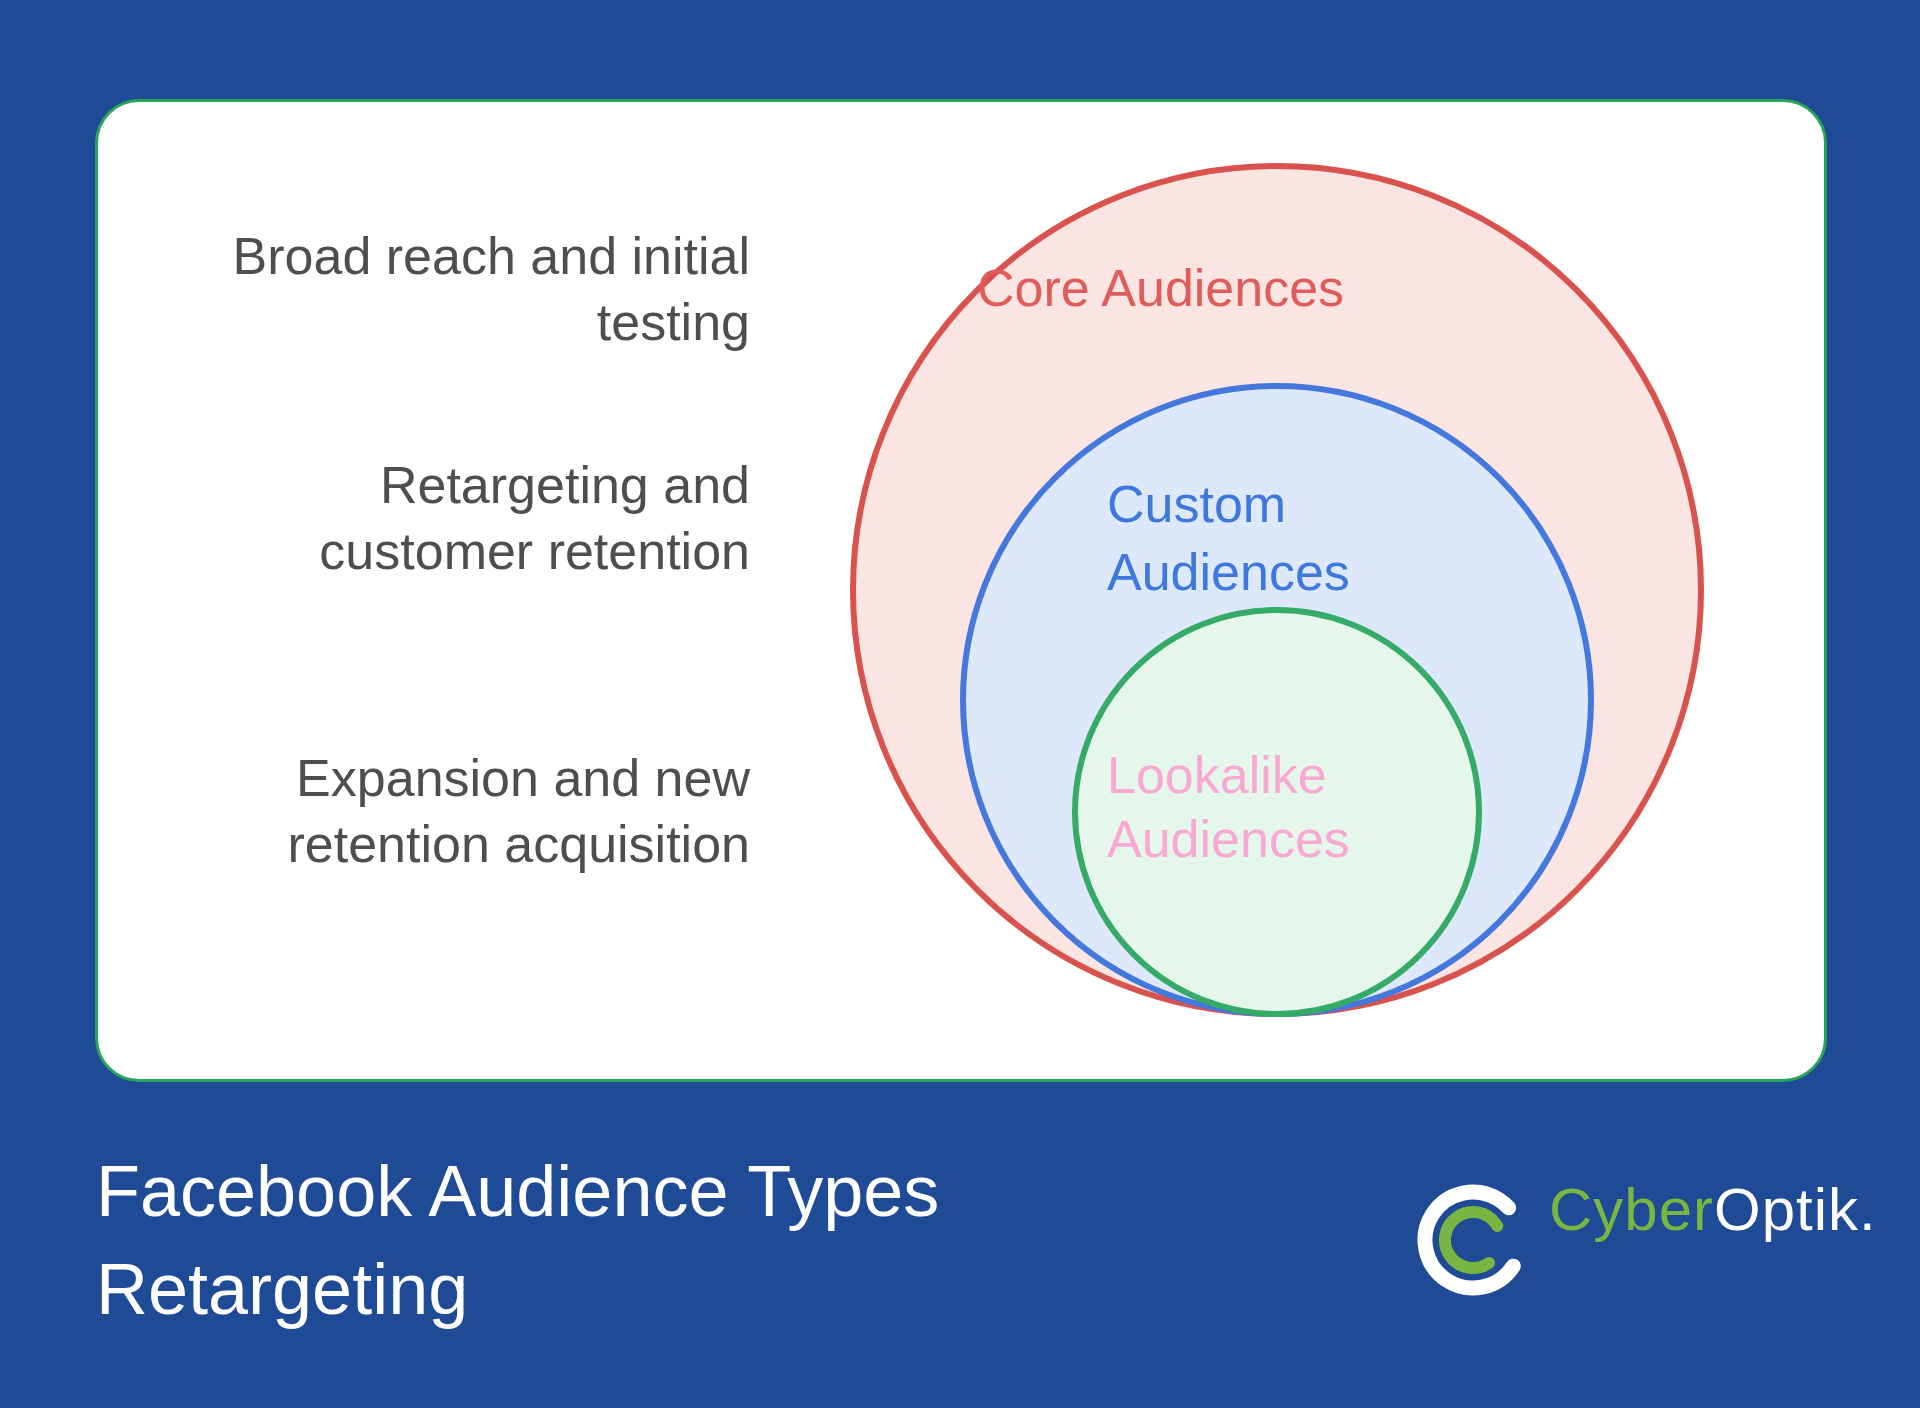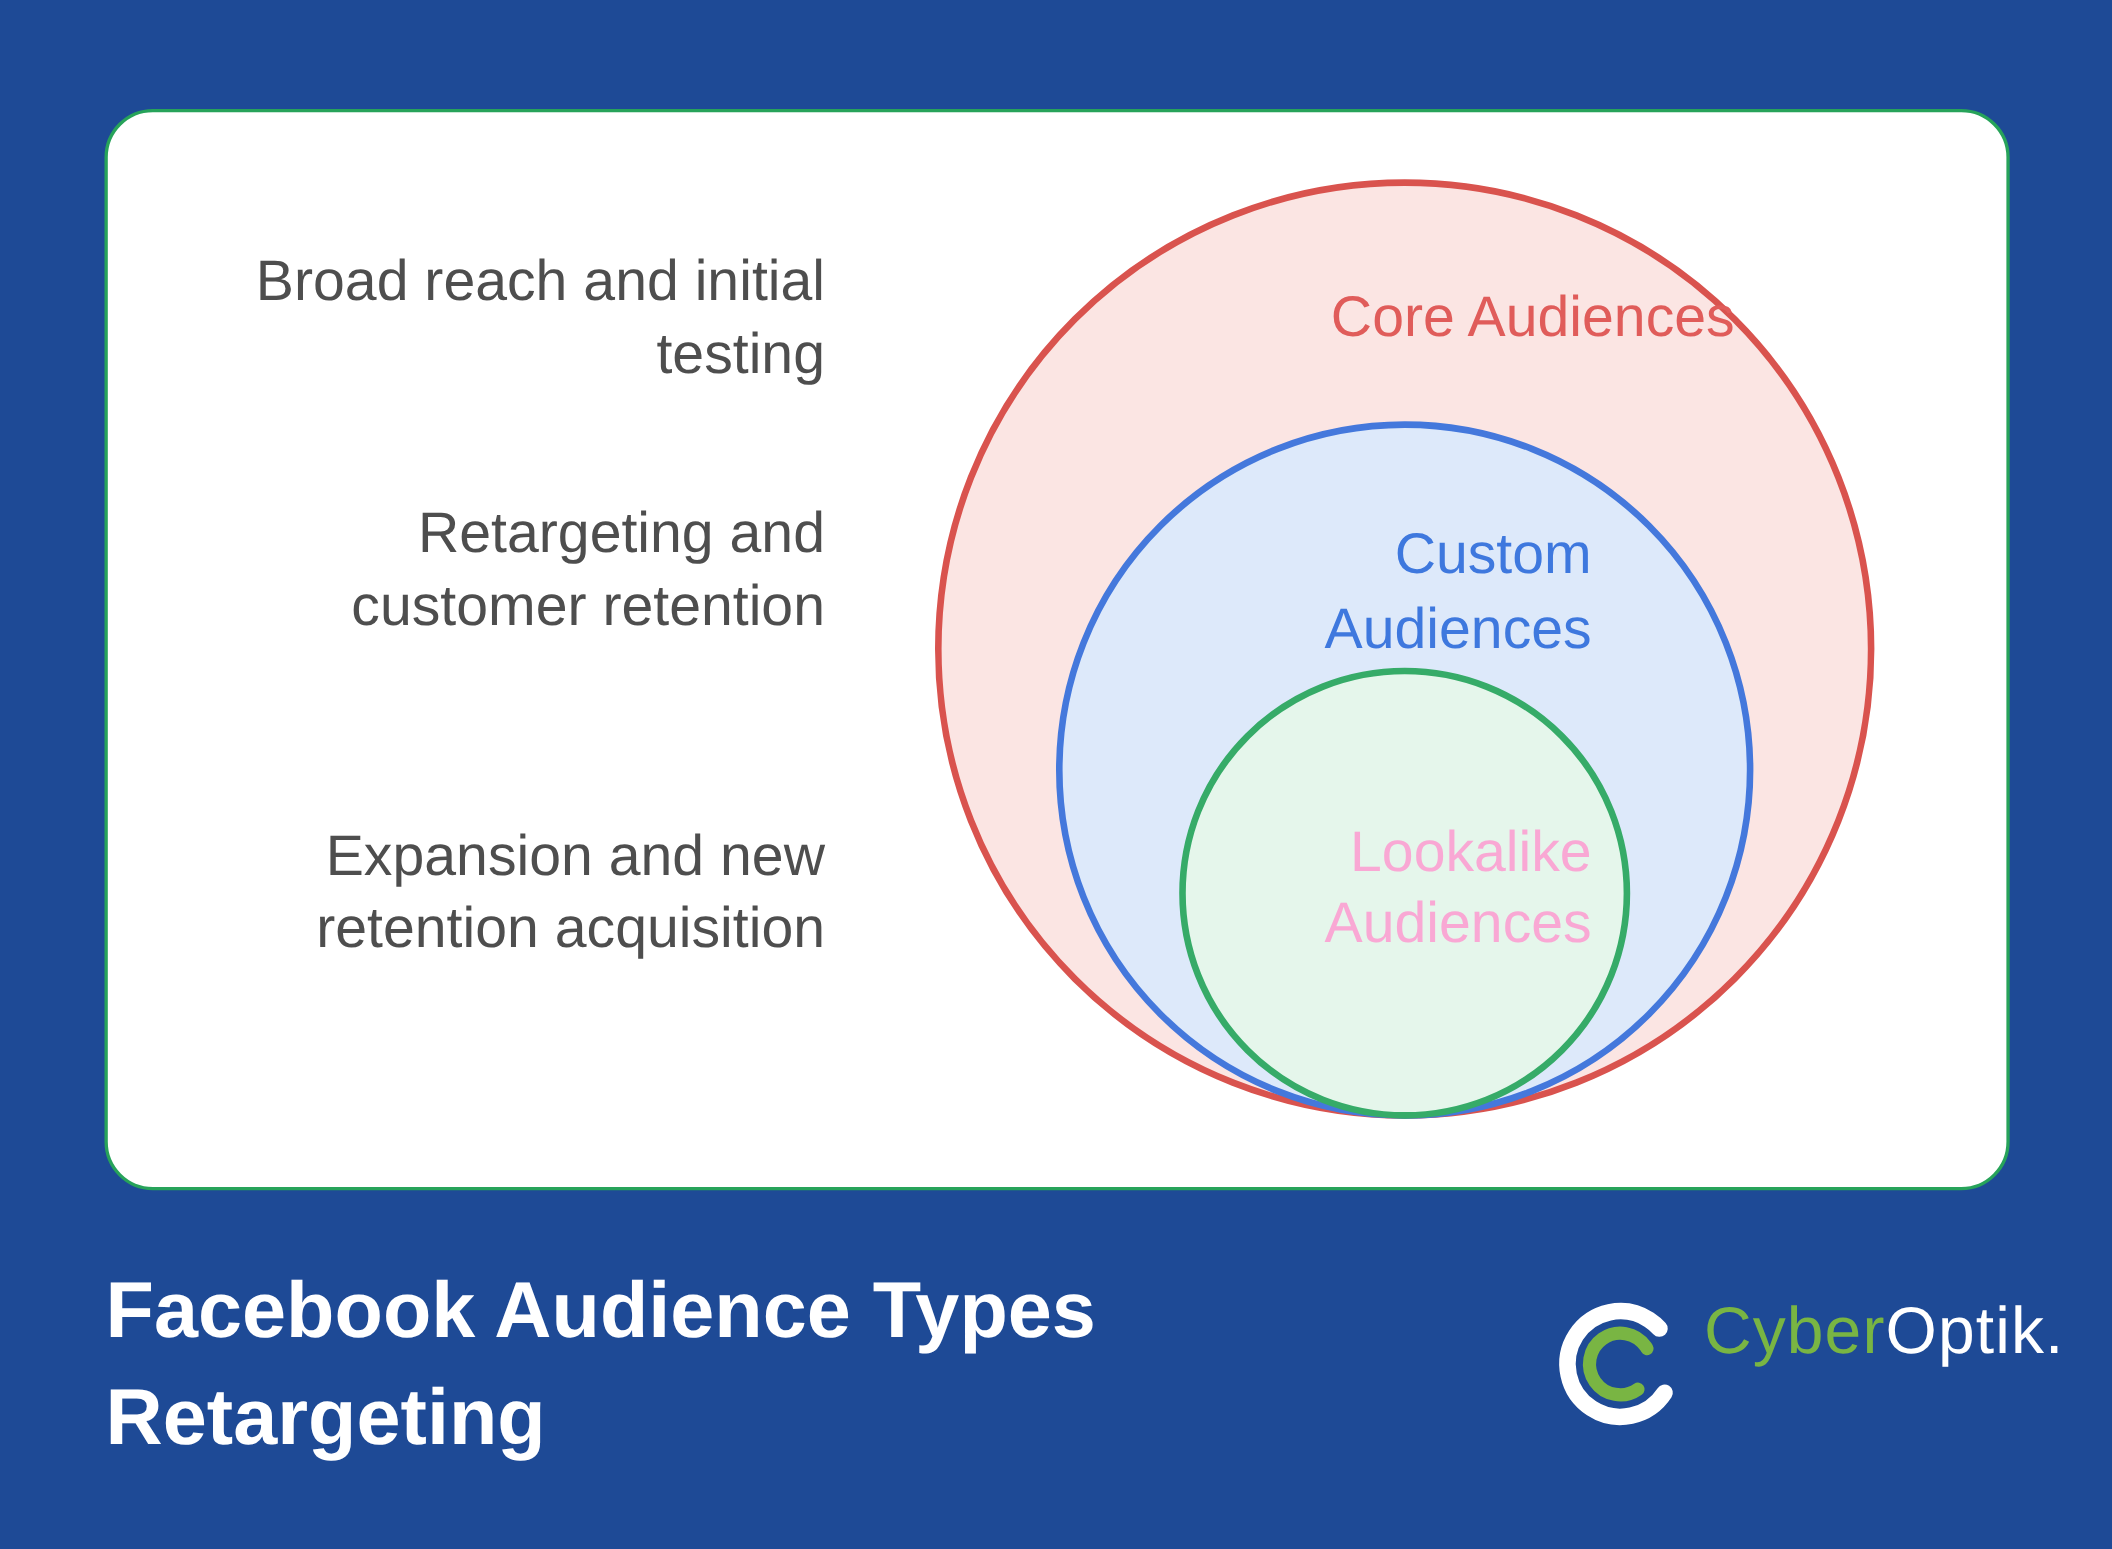--- a/index.html
+++ b/index.html
@@ -45,21 +45,21 @@
     border: 6px solid #4478dc;
   }
   .circle.lookalike {
     left: 1072px; top: 607px;
     width: 410px; height: 410px;
     background: #e5f6eb;
     border: 6px solid #36ab68;
   }
   .circle-label {
     position: absolute;
-    text-align: right;
+    text-align: left;
     font-size: 52px;
     line-height: 66px;
     font-weight: 400;
   }
   .circle-label.core-label {
     left: 977px; top: 255px;
     width: 600px;
     color: #e05c5a;
   }
   .circle-label.custom-label {
@@ -88,21 +88,21 @@
   .side-label.pos-2 { top: 452px; }
   .side-label.pos-3 { top: 745px; }
   .page-title {
     position: absolute;
     left: 96px;
     top: 1142px;
     width: 1150px;
     color: #ffffff;
     font-size: 72px;
     line-height: 98px;
-    font-weight: 700;
+    font-weight: 400;
     letter-spacing: 0px;
   }
   .logo {
     position: absolute;
     left: 1413px;
     top: 1180px;
     height: 120px;
     display: flex;
     gap: 16px;
   }

